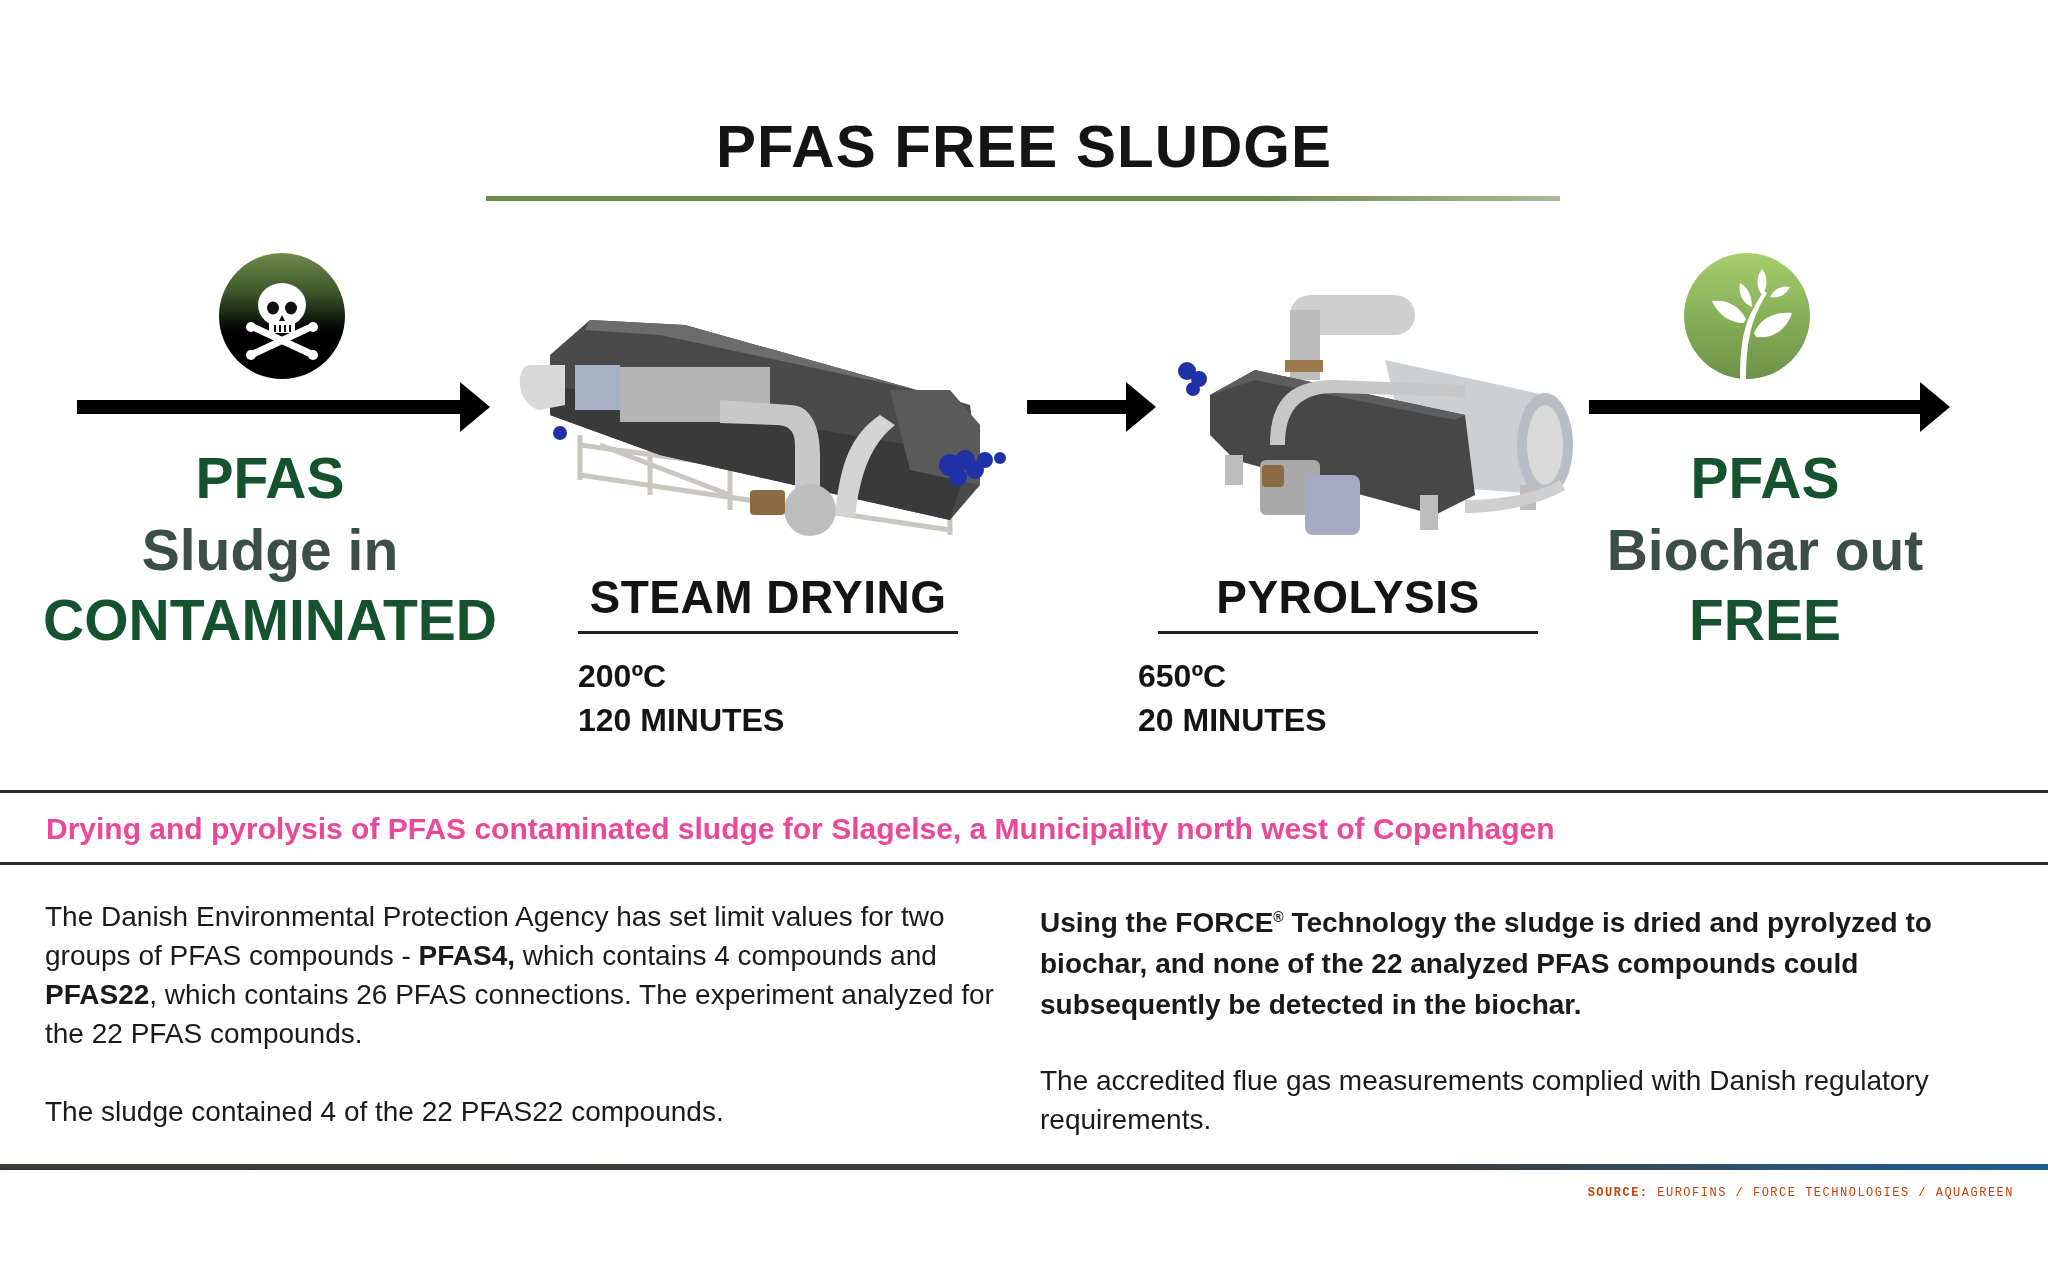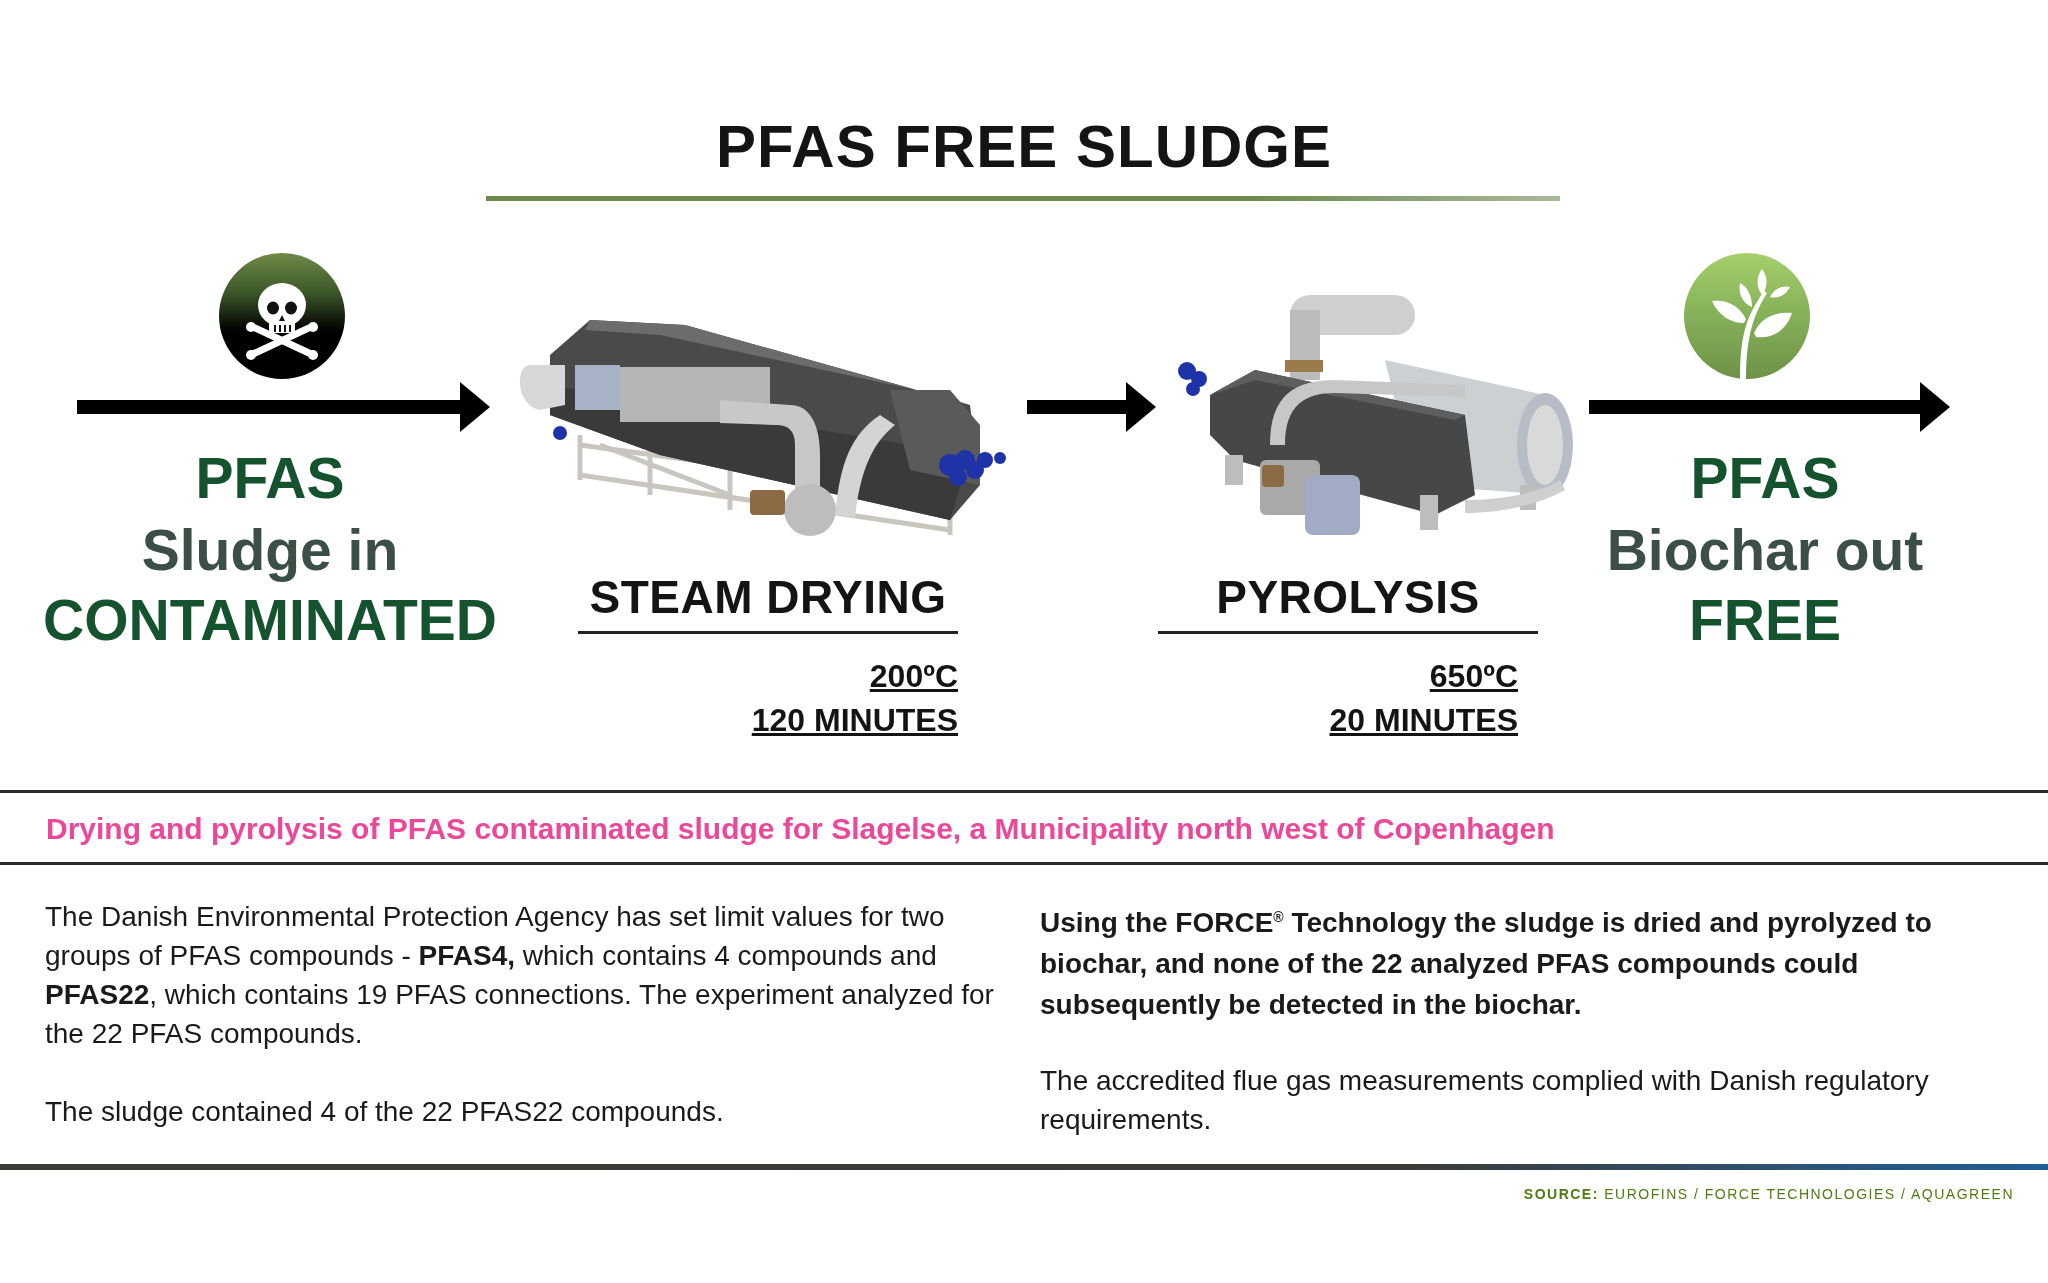--- a/index.html
+++ b/index.html
@@ -21,33 +21,33 @@
   .arrow .shaft { position: absolute; left: 0; top: 8px; height: 14px; background: #000; }
   .arrow .head { position: absolute; top: -10px; width: 0; height: 0;
                  border-top: 25px solid transparent; border-bottom: 25px solid transparent;
                  border-left: 30px solid #000; }
 
   .big { font-size: 57px; font-weight: 700; text-align: center; line-height: 70px; color: #14532d; }
   .green { color: #3c4f47; }
 
   .proc-label { font-size: 46px; font-weight: 700; text-align: center; color: #141414; letter-spacing: 0.5px; }
   .proc-rule { height: 3px; background: #222; }
-  .proc-val { font-size: 32px; font-weight: 700; text-align: right; line-height: 44px; color: #141414; text-decoration: underline; }
+  .proc-val { font-size: 32px; font-weight: 700; text-align: left; line-height: 44px; color: #141414; }
 
   .band-rule { left: 0; width: 2048px; height: 3px; background: #2a2a2a; }
   .band-title { left: 46px; top: 812px; font-size: 30px; font-weight: 700; color: #ec4899; }
 
   .body-col { font-size: 28px; line-height: 39px; color: #1a1a1a; }
   .body-col p { margin: 0; }
   .body-col .gap { height: 39px; }
   .bold { font-weight: 700; }
 
   .bottom-bar { left: 0; top: 1164px; width: 2048px; height: 6px;
                 background: linear-gradient(to right, #3a3a36 0%, #3b3c3a 70%, #2b5478 88%, #1d5d94 100%); }
-  .source { right: 34px; top: 1186px; font-size: 14px; letter-spacing: 1.5px; color: #4d7c0f; }
+  .source { right: 34px; top: 1186px; font-size: 12px; letter-spacing: 1.5px; color: #c2410c; font-family: Liberation Mono, monospace; }
   .source .src-label { font-weight: 700; }
 
   .machine { position: absolute; }
 </style>
 </head>
 <body>
 
 <div class="abs title">PFAS FREE SLUDGE</div>
 <div class="abs title-rule"></div>
 
@@ -196,21 +196,21 @@
 <div class="abs" style="left:1138px; top:654px; width:380px;">
   <div class="proc-val">650ºC</div>
   <div class="proc-val">20 MINUTES</div>
 </div>
 
 <div class="abs band-rule" style="top:790px;"></div>
 <div class="abs band-title">Drying and pyrolysis of PFAS contaminated sludge for Slagelse, a Municipality north west of Copenhagen</div>
 <div class="abs band-rule" style="top:862px;"></div>
 
 <div class="abs body-col" style="left:45px; top:897px; width:980px;">
-  <p><span>The Danish Environmental Protection Agency has set limit values for two groups of PFAS compounds - </span><span class="bold">PFAS4,</span><span> which contains 4 compounds and </span><span class="bold">PFAS22</span><span>, which contains 19 PFAS connections. The experiment analyzed for the 22 PFAS compounds.</span></p>
+  <p><span>The Danish Environmental Protection Agency has set limit values for two groups of PFAS compounds - </span><span class="bold">PFAS4,</span><span> which contains 4 compounds and </span><span class="bold">PFAS22</span><span>, which contains 26 PFAS connections. The experiment analyzed for the 22 PFAS compounds.</span></p>
   <div class="gap"></div>
   <p>The sludge contained 4 of the 22 PFAS22 compounds.</p>
 </div>
 
 <div class="abs body-col" style="left:1040px; top:897px; width:990px;">
   <p class="bold" style="line-height:41px;"><span>Using the FORCE</span><sup style="font-size:14px;">®</sup><span> Technology the sludge is dried and pyrolyzed to biochar, and none of the 22 analyzed PFAS compounds could subsequently be detected in the biochar.</span></p>
   <div class="gap" style="height:36px;"></div>
   <p>The accredited flue gas measurements complied with Danish regulatory requirements.</p>
 </div>
 

